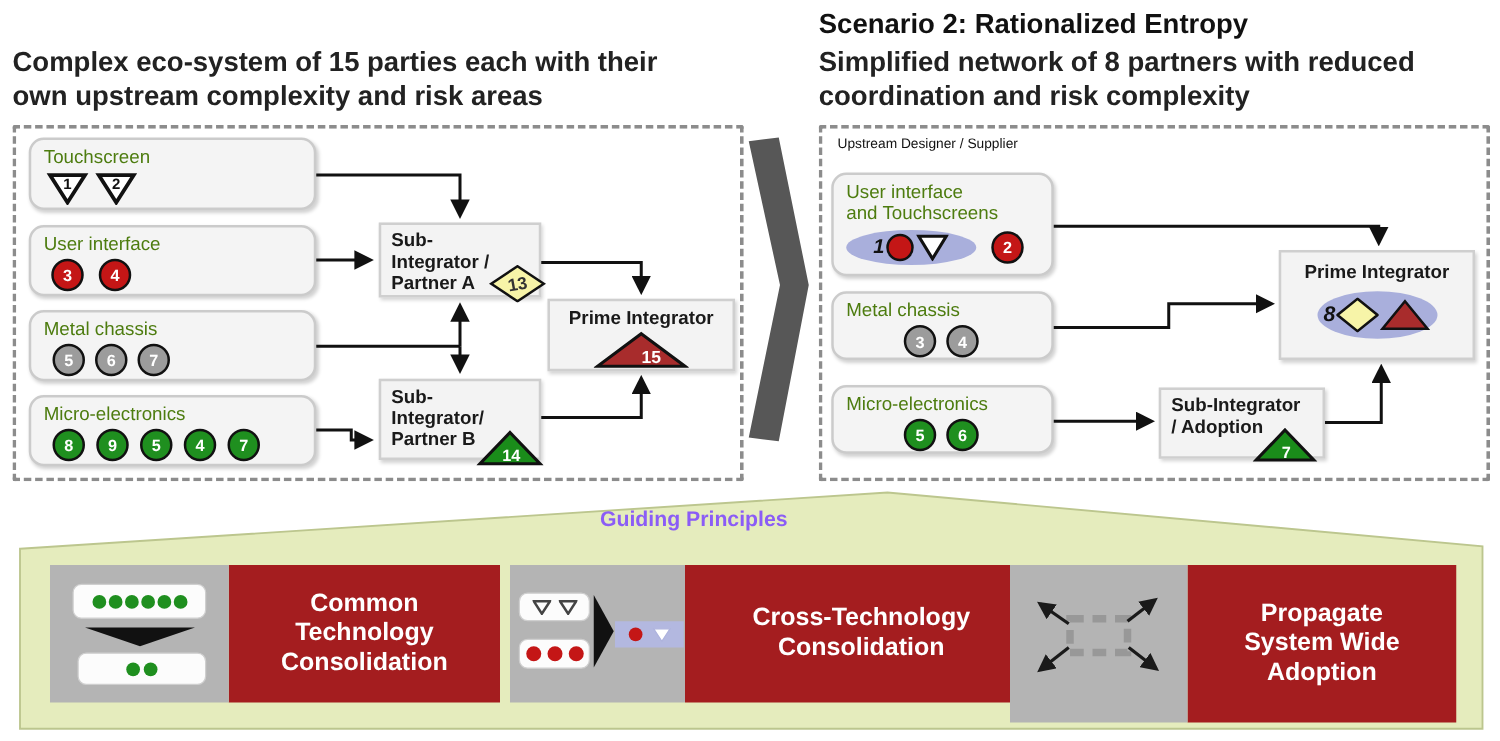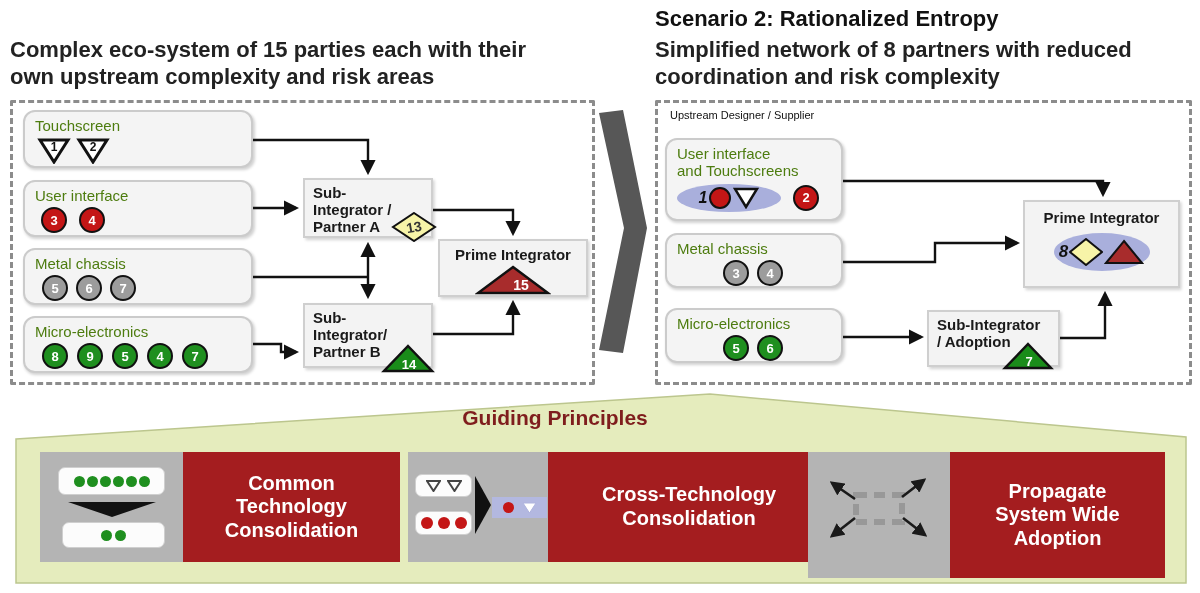--- a/index.html
+++ b/index.html
@@ -50,21 +50,21 @@
 
   
   .cluster {
     background:#a9afdc; border-radius:50%;
     display:flex; align-items:center; justify-content:center;
   }
   .cluster-num { font-style:italic; font-weight:bold; color:#111; }
 
   
 
-  .gp-title { font-size:21px; font-weight:bold; color:#7f1d1d; z-index:2; text-align:center; }
+  .gp-title { font-size:17px; font-weight:bold; color:#8b5cf6; z-index:2; text-align:center; }
 
   .gp-card { display:flex; z-index:2; }
   .gp-icon { position:relative; background:#b4b4b4; flex:0 0 auto; }
   .gp-label-zone {
     background:#a41d1f; flex:1 1 auto;
     display:flex; align-items:center; justify-content:center;
   }
   .gp-label { color:#fff; font-size:20px; font-weight:bold; text-align:center; line-height:1.18; white-space:pre-line; }
 
   .mini-rect { position:absolute; background:#fcfcfc; border:1px solid #cfcfcf; border-radius:7px;

